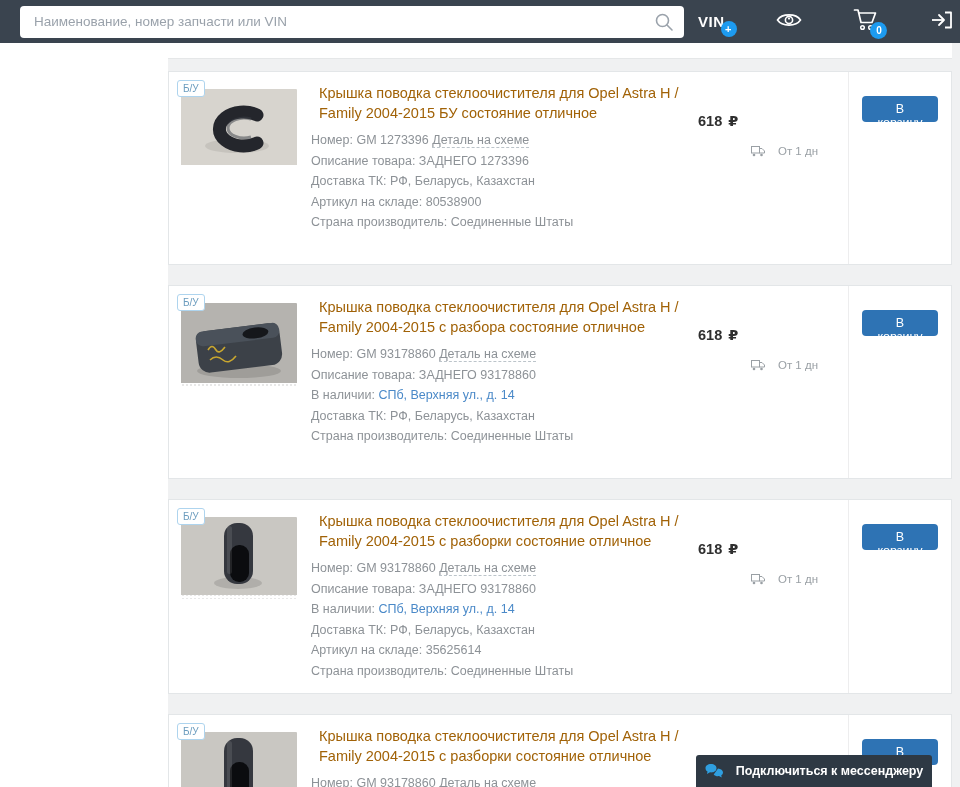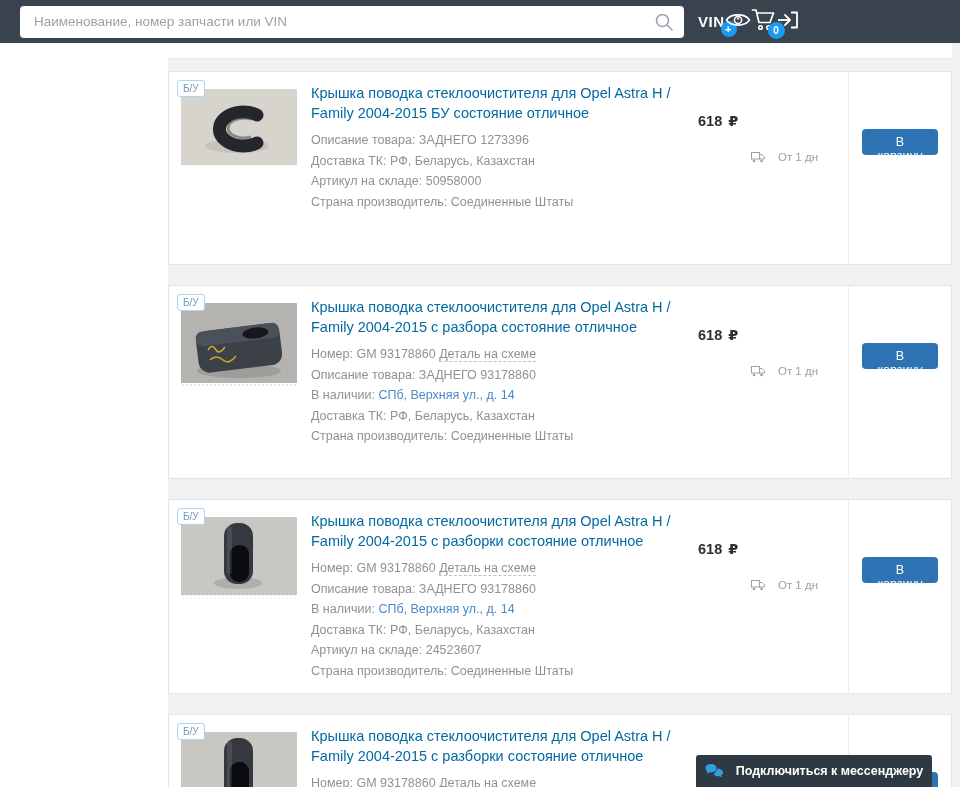--- a/index.html
+++ b/index.html
@@ -10,21 +10,21 @@
   .header { position:absolute; left:0; top:0; width:960px; height:43px;
     background:#3a444f; display:flex; align-items:center; z-index:20; }
   .search-wrap { margin-left:20px; width:664px; height:32px; background:#fff;
     border-radius:4px; display:flex; align-items:center; position:relative; }
   .search-wrap input { border:none; outline:none; flex:1; height:100%;
     padding:0 38px 0 14px; font-size:13.5px; color:#555; background:transparent;
     font-family:inherit; border-radius:4px; }
   .search-wrap input::placeholder { color:#9aa2ab; }
   .search-icon { position:absolute; right:10px; top:6px; }
   .header-icons { flex:1; display:flex; align-items:center;
-    justify-content:flex-start; padding:0 6px 0 14px; }
+    justify-content:space-between; padding:0 6px 0 14px; }
   .vin-btn { position:relative; color:#fff; font-weight:bold; font-size:15px;
     letter-spacing:.5px; cursor:pointer; }
   .round-badge { position:absolute; background:#1d9bf0; color:#fff;
     border-radius:50%; width:16px; height:16px; font-size:11px; line-height:16px;
     text-align:center; font-weight:bold; }
   .vin-plus { right:-12px; bottom:-7px; }
   .icon-btn { position:relative; display:flex; cursor:pointer; }
   .cart-badge { right:-9px; bottom:-4px; width:17px; height:17px; font-size:10px;
     line-height:17px; }
 
@@ -37,37 +37,37 @@
   .card { position:relative; width:784px; background:#fff;
     border:1px solid #e3e6e8; margin-bottom:20px; display:flex; padding:12px;
     min-height:194px; }
   .badge { position:absolute; left:8px; top:8px; z-index:2; background:#fff;
     border:1px solid #aed4ee; border-radius:3px; color:#6b9cbe; font-size:10px;
     padding:1px 5px; line-height:13px; }
   .photo-wrap { width:116px; margin-right:14px; flex-shrink:0; }
   .photo { width:116px; border-radius:1px; overflow:hidden; display:block;
     margin-top:5px; cursor:pointer; }
   .info { flex:1; min-width:0; padding-right:10px; }
-  .title { display:block; font-size:14.5px; line-height:19.5px; color:#0369a1;
-    text-decoration:none; max-width:428px; margin-bottom:7px; cursor:pointer; }
+  .title { display:block; font-size:14.5px; line-height:19.5px; color:#a16207;
+    text-decoration:none; max-width:428px; margin-bottom:7px; cursor:pointer;margin-left:8px; }
   .row { font-size:12.5px; line-height:20.5px; color:#8d9297; }
   .row .lbl { color:#8d9297; }
   .link-blue { color:#4a89c8; text-decoration:none; cursor:pointer; }
   .scheme-link { color:#8d9297; text-decoration:none; cursor:pointer;
     border-bottom:1px dashed #bcc4ca; }
   .price-col { width:150px; text-align:left; padding:29px 30px 0 0;
     flex-shrink:0; }
   .price-line { font-size:14.5px; font-weight:bold; color:#2f2f2f;
     white-space:nowrap; }
   .price-line .cur { margin-left:6px; }
-  .lead-time { margin-top:22px; font-size:11.5px; color:#9aa0a5;
+  .lead-time { margin-top:16px; font-size:11.5px; color:#9aa0a5;
     display:flex; align-items:center; justify-content:flex-end; gap:13px;
     white-space:nowrap; }
   .actions { width:103px; flex-shrink:0; border-left:1px solid #ededee;
-    margin:-12px -12px -12px 0; padding-top:57px; display:flex;
+    margin:-12px -12px -12px 0; padding-top:24px; display:flex;
     justify-content:center; align-items:flex-start; }
   .cart-btn { background:#2e73b4; color:#fff; border:none; border-radius:4px;
     font-size:12.5px; font-family:inherit; padding:6px 10px; width:76px;
     height:26px; cursor:pointer; line-height:14px; }
 
   
   .messenger { position:absolute; left:696px; top:755px; width:236px; height:32px;
     background:#2e3944; border-radius:3px 3px 0 0; display:flex;
     align-items:center; justify-content:center; gap:12px; z-index:30;
     cursor:pointer; }
@@ -137,30 +137,35 @@
             <rect width="116" height="76" fill="#d7d4ce"></rect>
             <ellipse cx="56" cy="57" rx="32" ry="7" fill="rgba(0,0,0,0.08)"></ellipse>
             <path d="M76 26 A24 17 0 1 0 76 54" stroke="#24262c" stroke-width="13" fill="none" stroke-linecap="round"></path>
             <path d="M70 30 A16 10 0 1 0 70 48" stroke="#3a3d45" stroke-width="3" fill="none" opacity=".5"></path>
           </svg>
         </span>
       </div>
       <div class="info">
         <a class="title">Крышка поводка стеклоочистителя для Opel Astra H / Family 2004-2015 БУ состояние отличное</a>
         <div class="row">
+          <span class="lbl">Номер:</span>
+          <span>GM 1273396</span>
+          <a class="scheme-link">Деталь на схеме</a>
+        </div>
+        <div class="row">
           <span class="lbl">Описание товара:</span>
           <span>ЗАДНЕГО 1273396</span>
         </div>
         <div class="row">
           <span class="lbl">Доставка ТК:</span>
           <span>РФ, Беларусь, Казахстан</span>
         </div>
         <div class="row">
           <span class="lbl">Артикул на складе:</span>
-          <span>50958000</span>
+          <span>80538900</span>
         </div>
         <div class="row">
           <span class="lbl">Страна производитель:</span>
           <span>Соединенные Штаты</span>
         </div>
       </div>
       <div class="price-col">
         <div class="price-line">
           <span>618</span><span class="cur">₽</span>
         </div>
@@ -265,21 +270,21 @@
         <div class="row">
           <span class="lbl">В наличии:</span>
           <a class="link-blue">СПб, Верхняя ул., д. 14</a>
         </div>
         <div class="row">
           <span class="lbl">Доставка ТК:</span>
           <span>РФ, Беларусь, Казахстан</span>
         </div>
         <div class="row">
           <span class="lbl">Артикул на складе:</span>
-          <span>24523607</span>
+          <span>35625614</span>
         </div>
         <div class="row">
           <span class="lbl">Страна производитель:</span>
           <span>Соединенные Штаты</span>
         </div>
       </div>
       <div class="price-col">
         <div class="price-line">
           <span>618</span><span class="cur">₽</span>
         </div>

